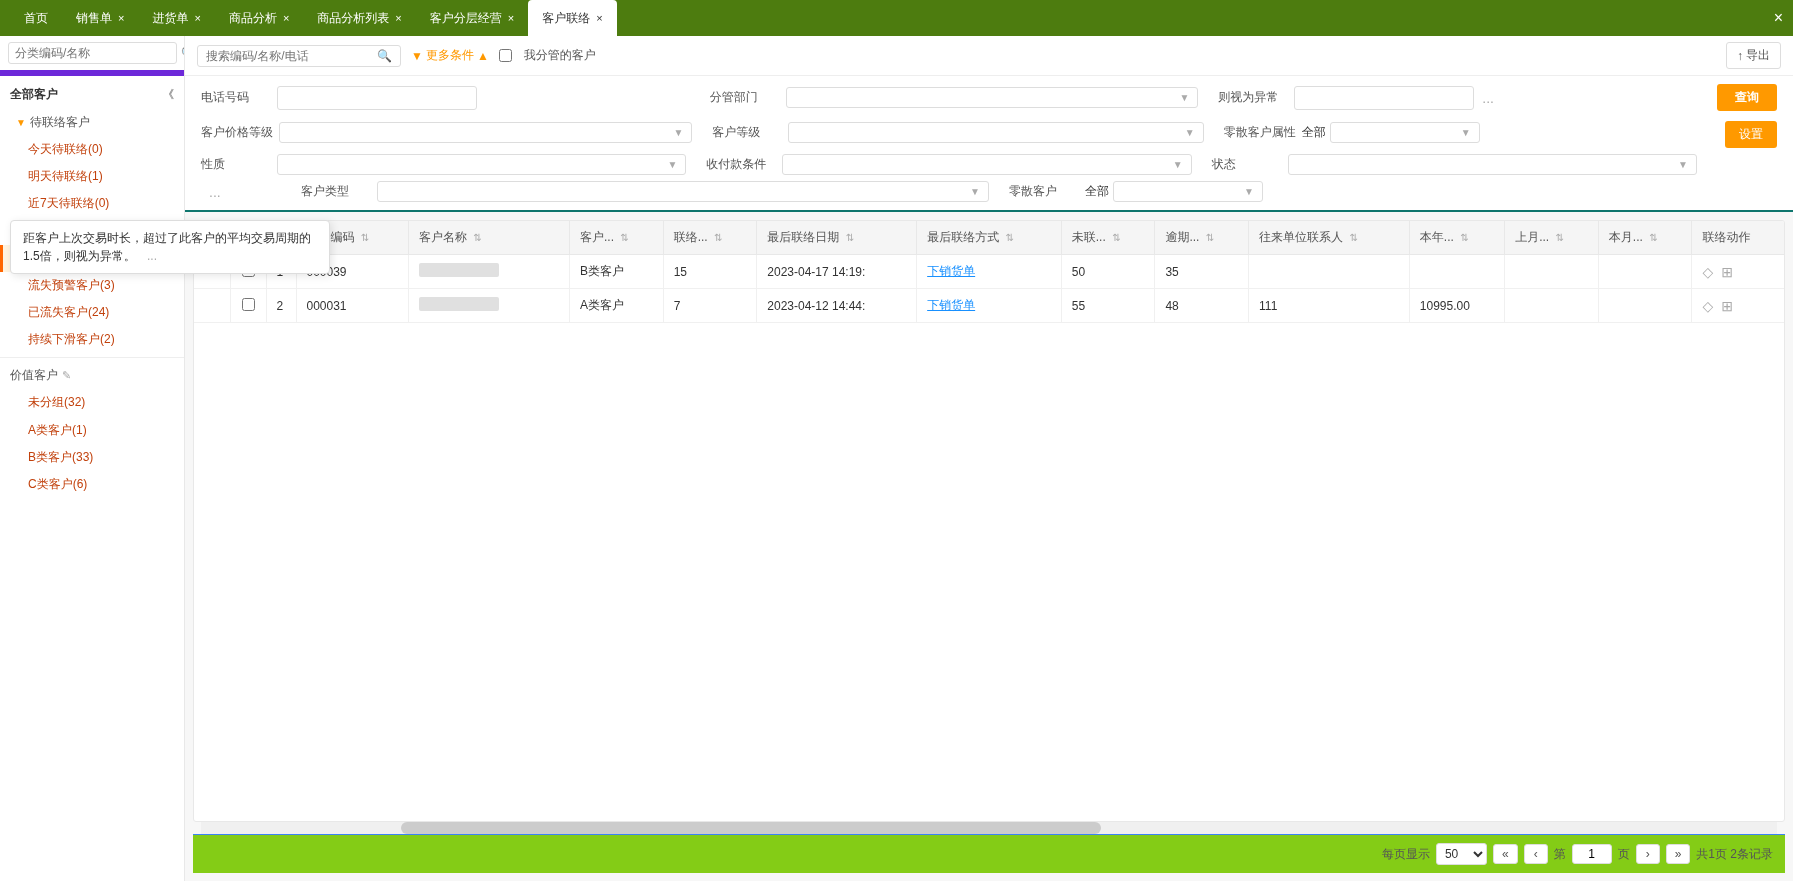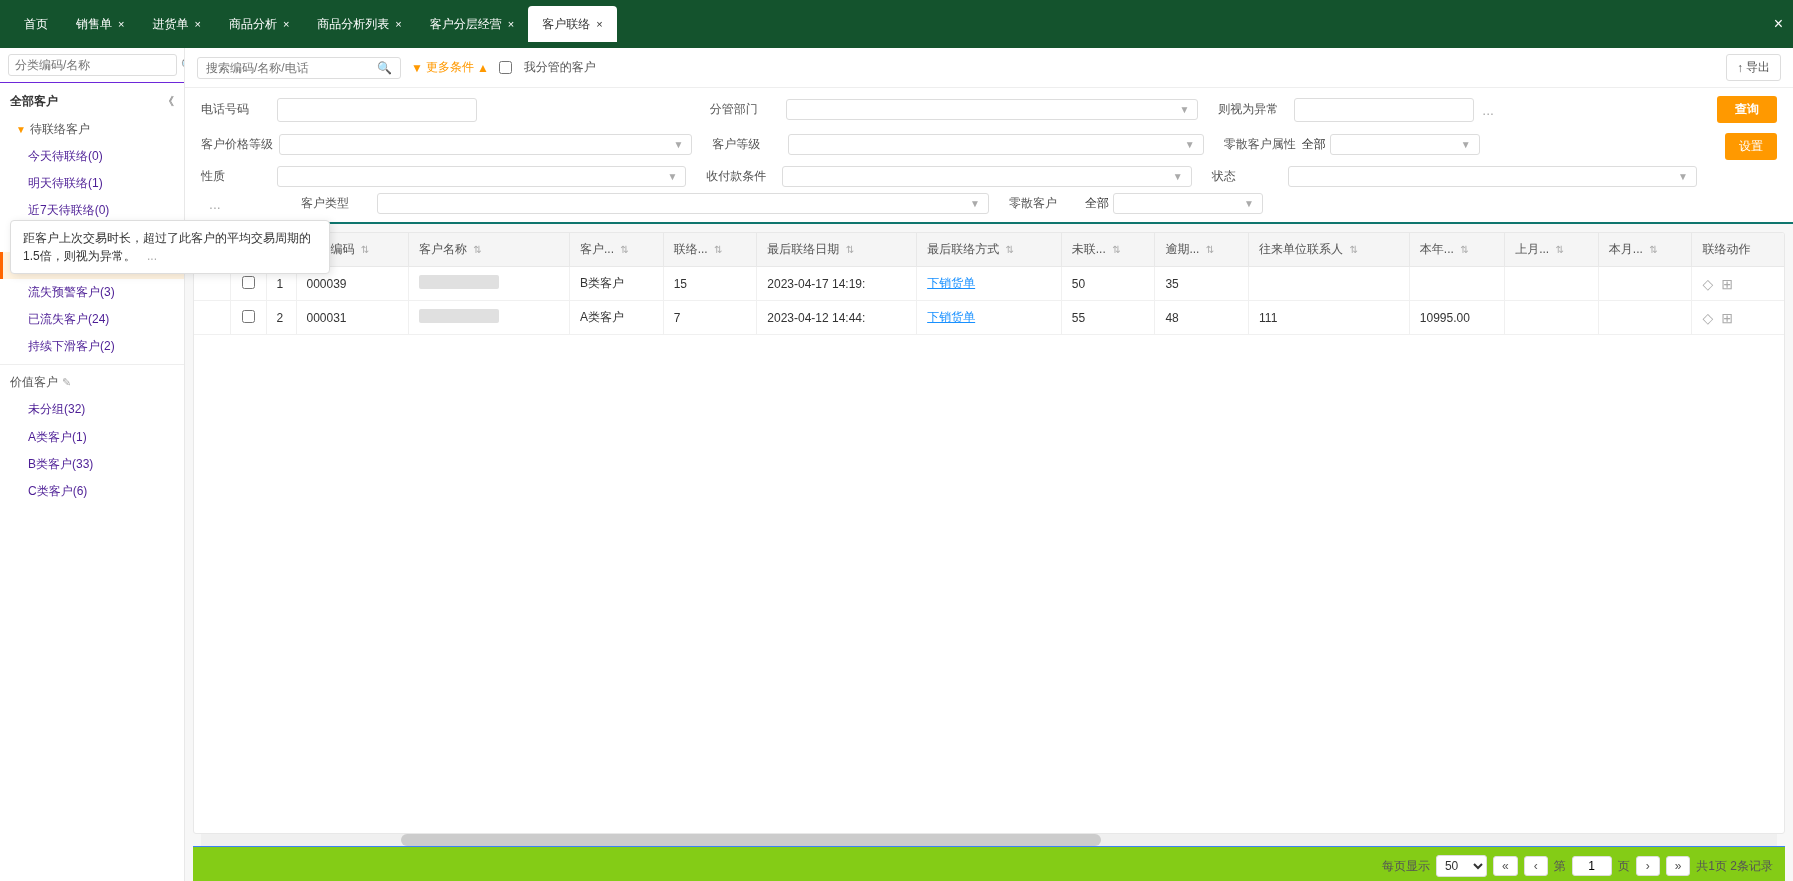--- a/index.html
+++ b/index.html
@@ -1,20 +1,20 @@
 <!DOCTYPE html>
 <html><head>
   <meta charset="utf-8">
   <style>
     * { box-sizing: border-box; margin: 0; padding: 0; font-family: 'Microsoft YaHei', SimSun, sans-serif; font-size: 12px; }
     body { background: #f5f5f5; overflow: hidden; width: 1793px; height: 881px; }
 
     
     .top-nav {
-      display: flex; align-items: center; background: #14532d; height: 48px; padding: 0 10px;
+      display: flex; align-items: center; background: #4d7c0f; height: 36px; padding: 0 10px;
       position: relative;
     }
     .nav-tab {
       padding: 0 14px; height: 36px; display: flex; align-items: center; color: #fff;
       cursor: pointer; font-size: 13px; position: relative; white-space: nowrap;
     }
     .nav-tab.active { background: #fff; color: #333; border-radius: 4px 4px 0 0; }
     .nav-tab .close-x { margin-left: 6px; font-size: 11px; cursor: pointer; }
     .nav-right-x {
       position: absolute; right: 10px; top: 50%; transform: translateY(-50%);
@@ -23,38 +23,38 @@
 
     
     .main-layout { display: flex; height: calc(881px - 36px); }
 
     
     .sidebar {
       width: 185px; background: #fff; border-right: 1px solid #e8e8e8;
       display: flex; flex-direction: column; overflow: hidden; flex-shrink: 0;
     }
     .sidebar-search {
-      display: flex; align-items: center; padding: 6px 8px; border-bottom: 1px solid #6d28d9;
+      display: flex; align-items: center; padding: 6px 8px; border-bottom: 6px solid #6d28d9;
     }
     .sidebar-search input {
       border: 1px solid #ddd; border-radius: 3px; padding: 3px 6px; flex: 1; font-size: 12px; outline: none;
     }
     .sidebar-search-icon { margin-left: 4px; color: #999; cursor: pointer; }
     .sidebar-content { flex: 1; overflow-y: auto; padding: 4px 0; }
     .sidebar-section-title {
       display: flex; align-items: center; padding: 6px 10px; font-weight: bold; color: #333;
       cursor: pointer;
     }
     .sidebar-section-title .collapse-icon { margin-left: auto; font-size: 11px; color: #999; cursor: pointer; }
     .sidebar-group-title {
       display: flex; align-items: center; padding: 5px 10px 5px 16px; color: #555; cursor: pointer;
     }
     .sidebar-group-title .arrow { margin-right: 4px; font-size: 10px; color: #f90; }
     .sidebar-item {
-      padding: 4px 10px 4px 28px; color: #4c1d95; cursor: pointer; line-height: 1.6;
+      padding: 4px 10px 4px 28px; color: #c2410c; cursor: pointer; line-height: 1.6;
     }
 
     .sidebar-divider { height: 1px; background: #eee; margin: 4px 0; }
 
     .sidebar-group-label {
       display: flex; align-items: center; padding: 5px 10px 5px 10px; color: #555; cursor: pointer;
       font-weight: 500;
     }
     .sidebar-group-label .edit-icon { margin-left: 4px; color: #aaa; font-size: 11px; cursor: pointer; }
 

